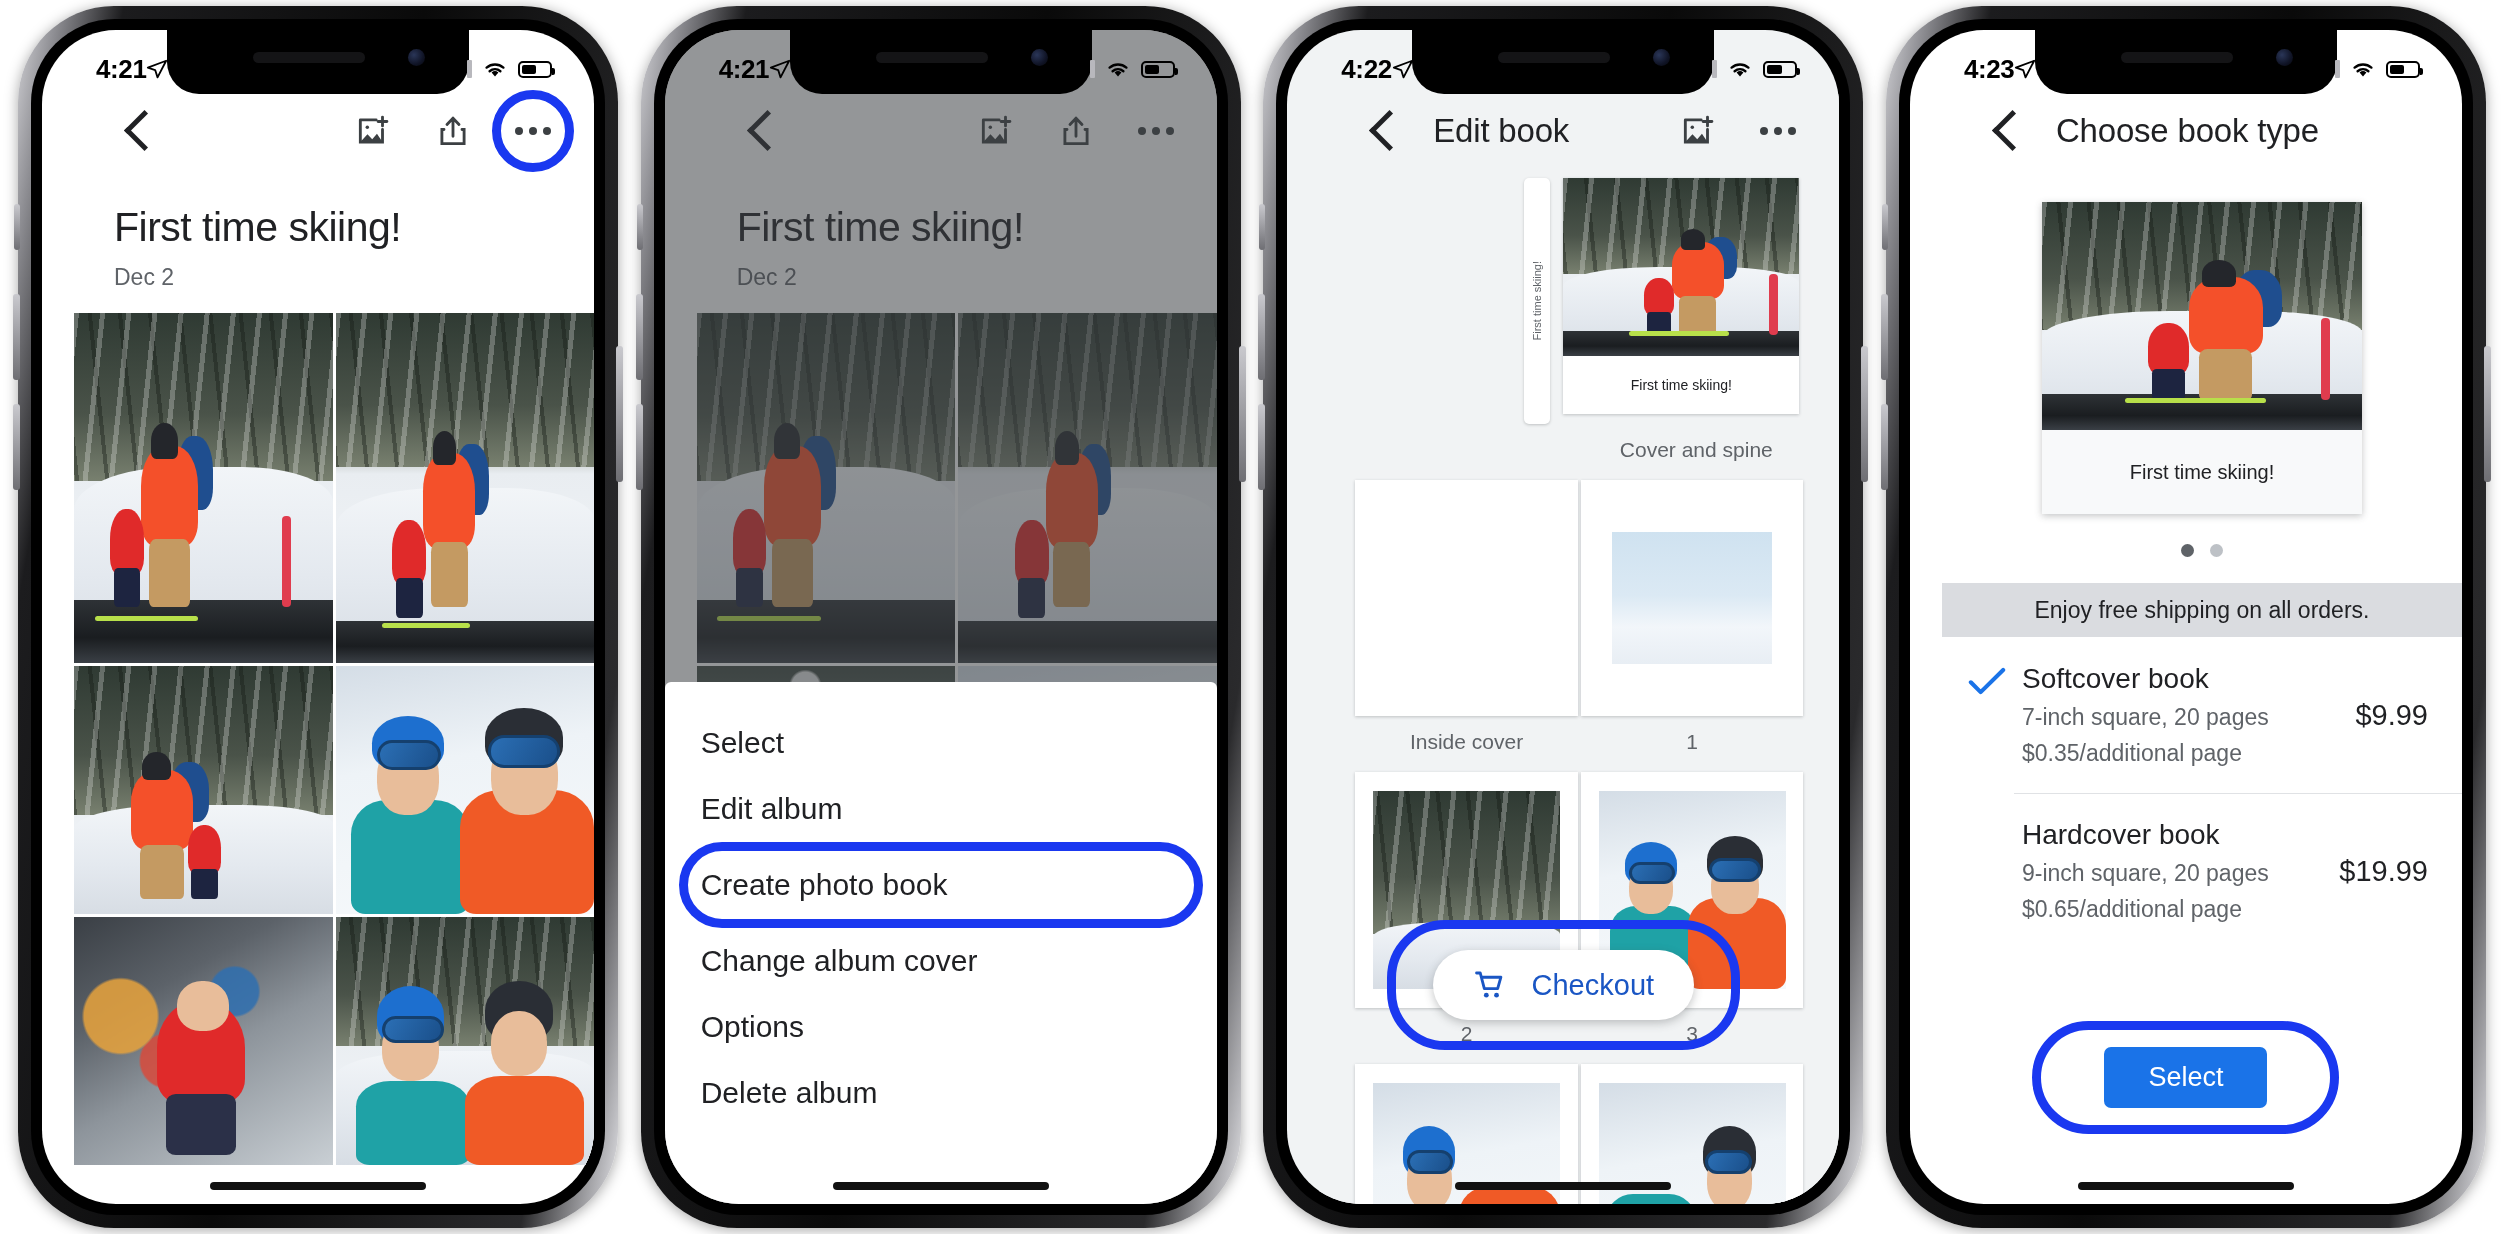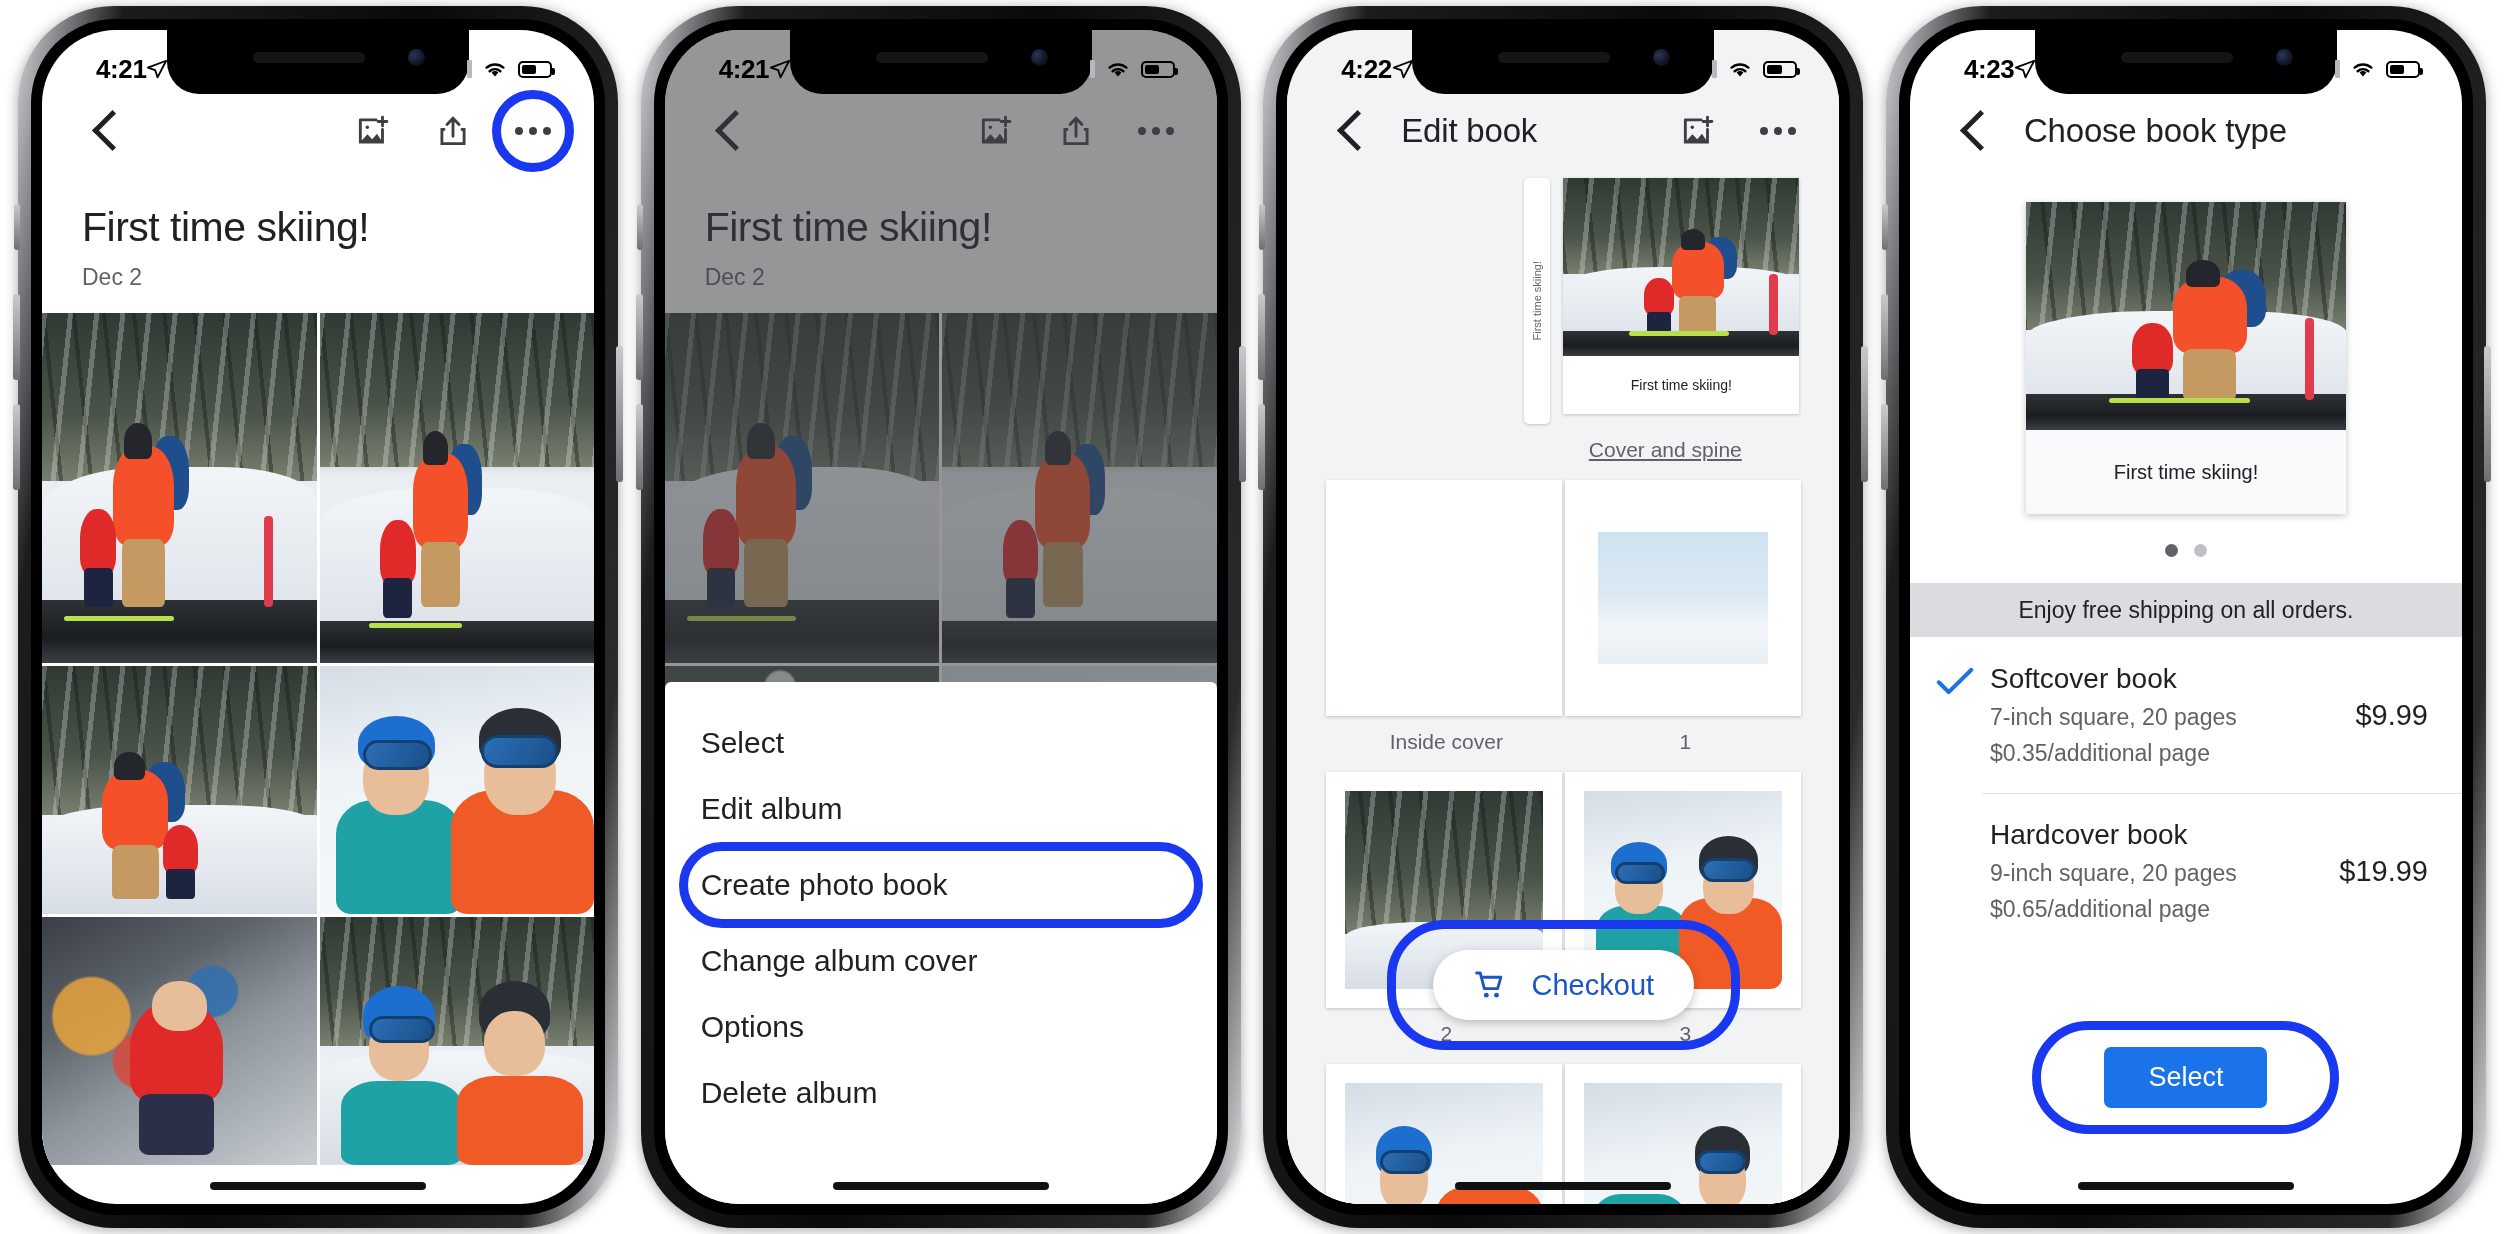--- a/index.html
+++ b/index.html
@@ -103,21 +103,21 @@
   }
   .batt span{ display:block; height:100%; width:55%; background:#000; border-radius:2px; }
 
   
   .home-ind{
     position:absolute; bottom:14px; left:50%; transform:translateX(-50%);
     width:216px; height:8px; border-radius:4px; background:#111; z-index:46;
   }
 
   
-  .app{ position:absolute; inset:0; display:flex; flex-direction:column; }
+  .app{ position:absolute; inset:0; display:flex; flex-direction:column;margin-left:32px; }
   .appbar{
     height:74px; margin-top:64px;
     display:flex; align-items:center; gap:26px;
     padding:0 34px 0 34px;
     flex:0 0 auto;
     position:relative; z-index:20;
   }
   .appbar .spacer{ flex:1 1 auto; }
   .appbar-title{
     font-size:33px; color:#202124; letter-spacing:-.2px;
@@ -759,21 +759,21 @@
                   <div class="child" style="left:34%; bottom:12%; height:32%;">
                       <div class="coat"></div>
                       <div class="pants"></div>
                     </div>
                   <div class="ski" style="left:28%; width:42%; bottom:11%;"></div>
                   <div class="pole" style="right:9%; bottom:12%; height:34%;"></div>
                 </div>
                 <div class="cap">First time skiing!</div>
               </div>
             </div>
-            <div class="caption-row" style="justify-content:flex-end; padding-right:56px;text-decoration:underline;">
+            <div class="caption-row" style="justify-content:flex-end; padding-right:25px;">
               <span class="c">Cover and spine</span>
             </div>
 
             <div class="spread">
               <div class="page-card pg-card"></div>
               <div class="page-card pg-card">
                 <div class="inner-img">
                   <div class="ph lodge"></div>
                     <div class="hill"></div>
                     <div class="cars"></div>

